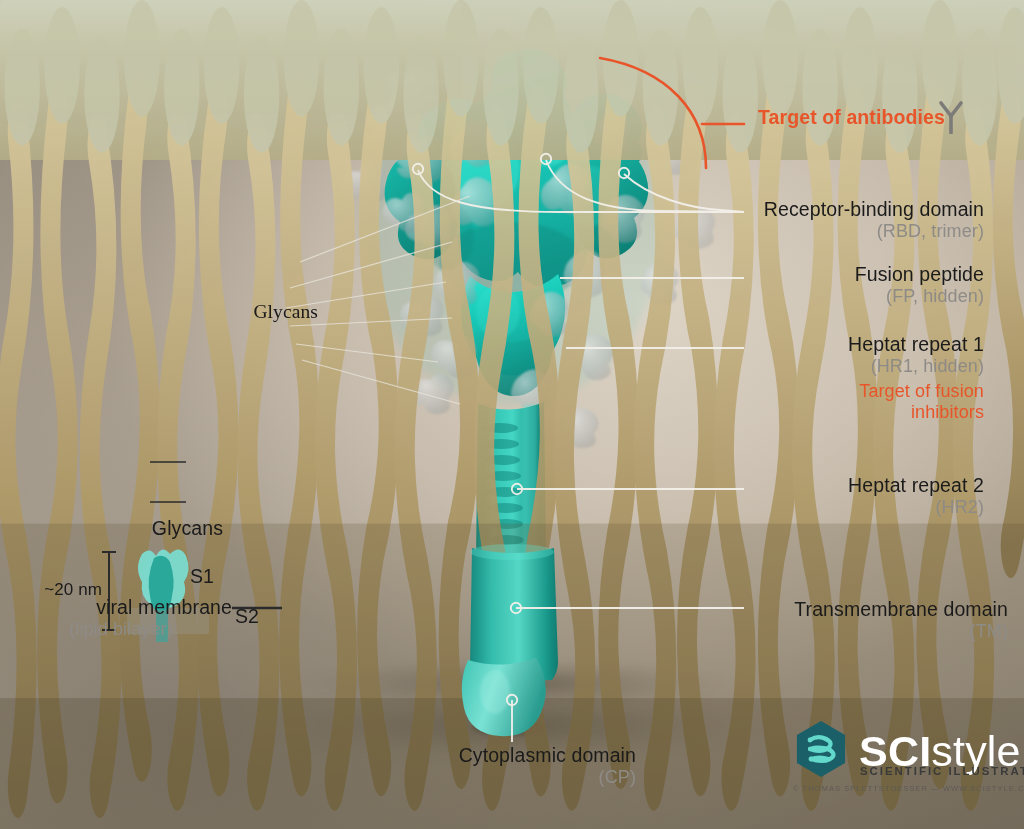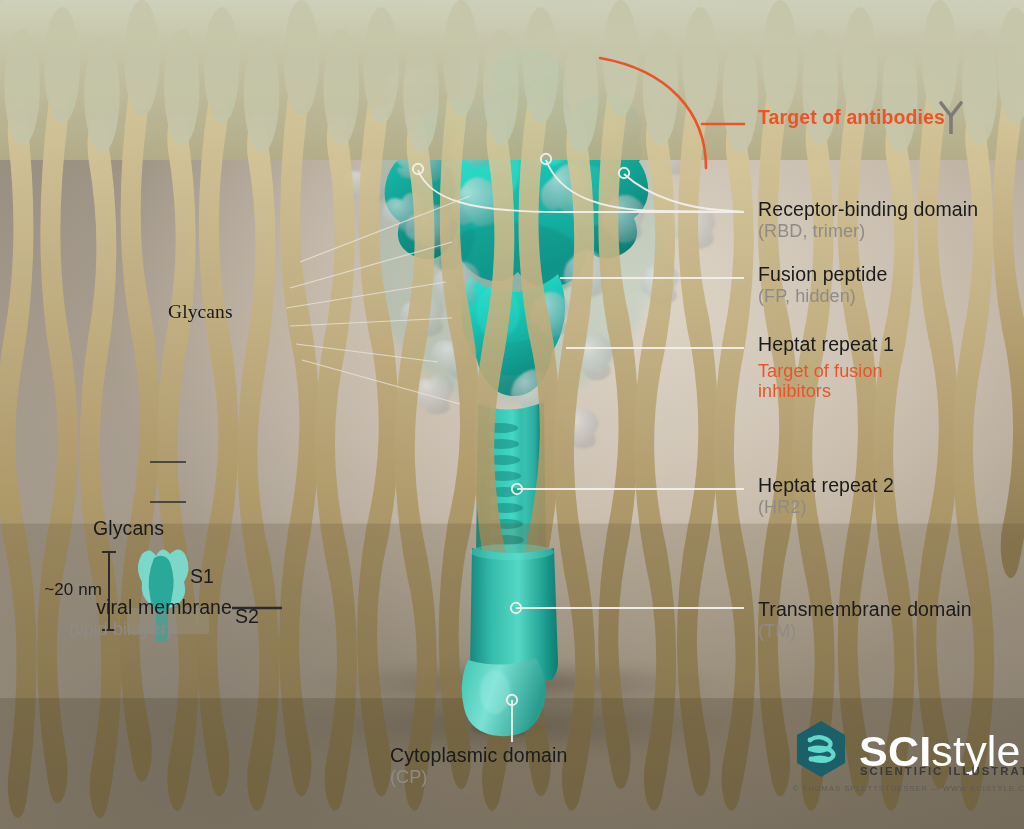--- a/index.html
+++ b/index.html
@@ -22,21 +22,21 @@
   .lbl { position:absolute; line-height:1.16; }
   .lbl .main {
     font-size:19.5px; color:#1b1b1b; letter-spacing:.1px; white-space:nowrap;
   }
   .lbl .sub {
     font-size:18px; color:#8e8b87; letter-spacing:.1px; white-space:nowrap;
   }
   .lbl .accent {
     font-size:18px; color:#e8552a; letter-spacing:.1px; white-space:nowrap;
   }
-  .ctr { text-align:left; }
+  .ctr { text-align:right; }
   .lft { text-align:left; }
   .rgt { text-align:right; }
 
   
   svg.overlay { position:absolute; left:0; top:0; width:1024px; height:829px; pointer-events:none; }
 
   
   .art { position:absolute; }
 
   
@@ -451,20 +451,21 @@
     <div class="sub">(RBD, trimer)</div>
   </div>
 
   <div class="lbl ctr" style="left:758px; top:263px; width:226px;">
     <div class="main">Fusion peptide</div>
     <div class="sub">(FP, hidden)</div>
   </div>
 
   <div class="lbl ctr" style="left:758px; top:333px; width:226px;">
     <div class="main">Heptat repeat 1</div>
+    <div class="sub">(HR1, hidden)</div>
     <div class="accent" style="margin-top:5px;">Target of fusion</div>
     <div class="accent">inhibitors</div>
   </div>
 
   <div class="lbl ctr" style="left:758px; top:474px; width:226px;">
     <div class="main">Heptat repeat 2</div>
     <div class="sub">(HR2)</div>
   </div>
 
   <div class="lbl ctr" style="left:758px; top:598px; width:250px;">

